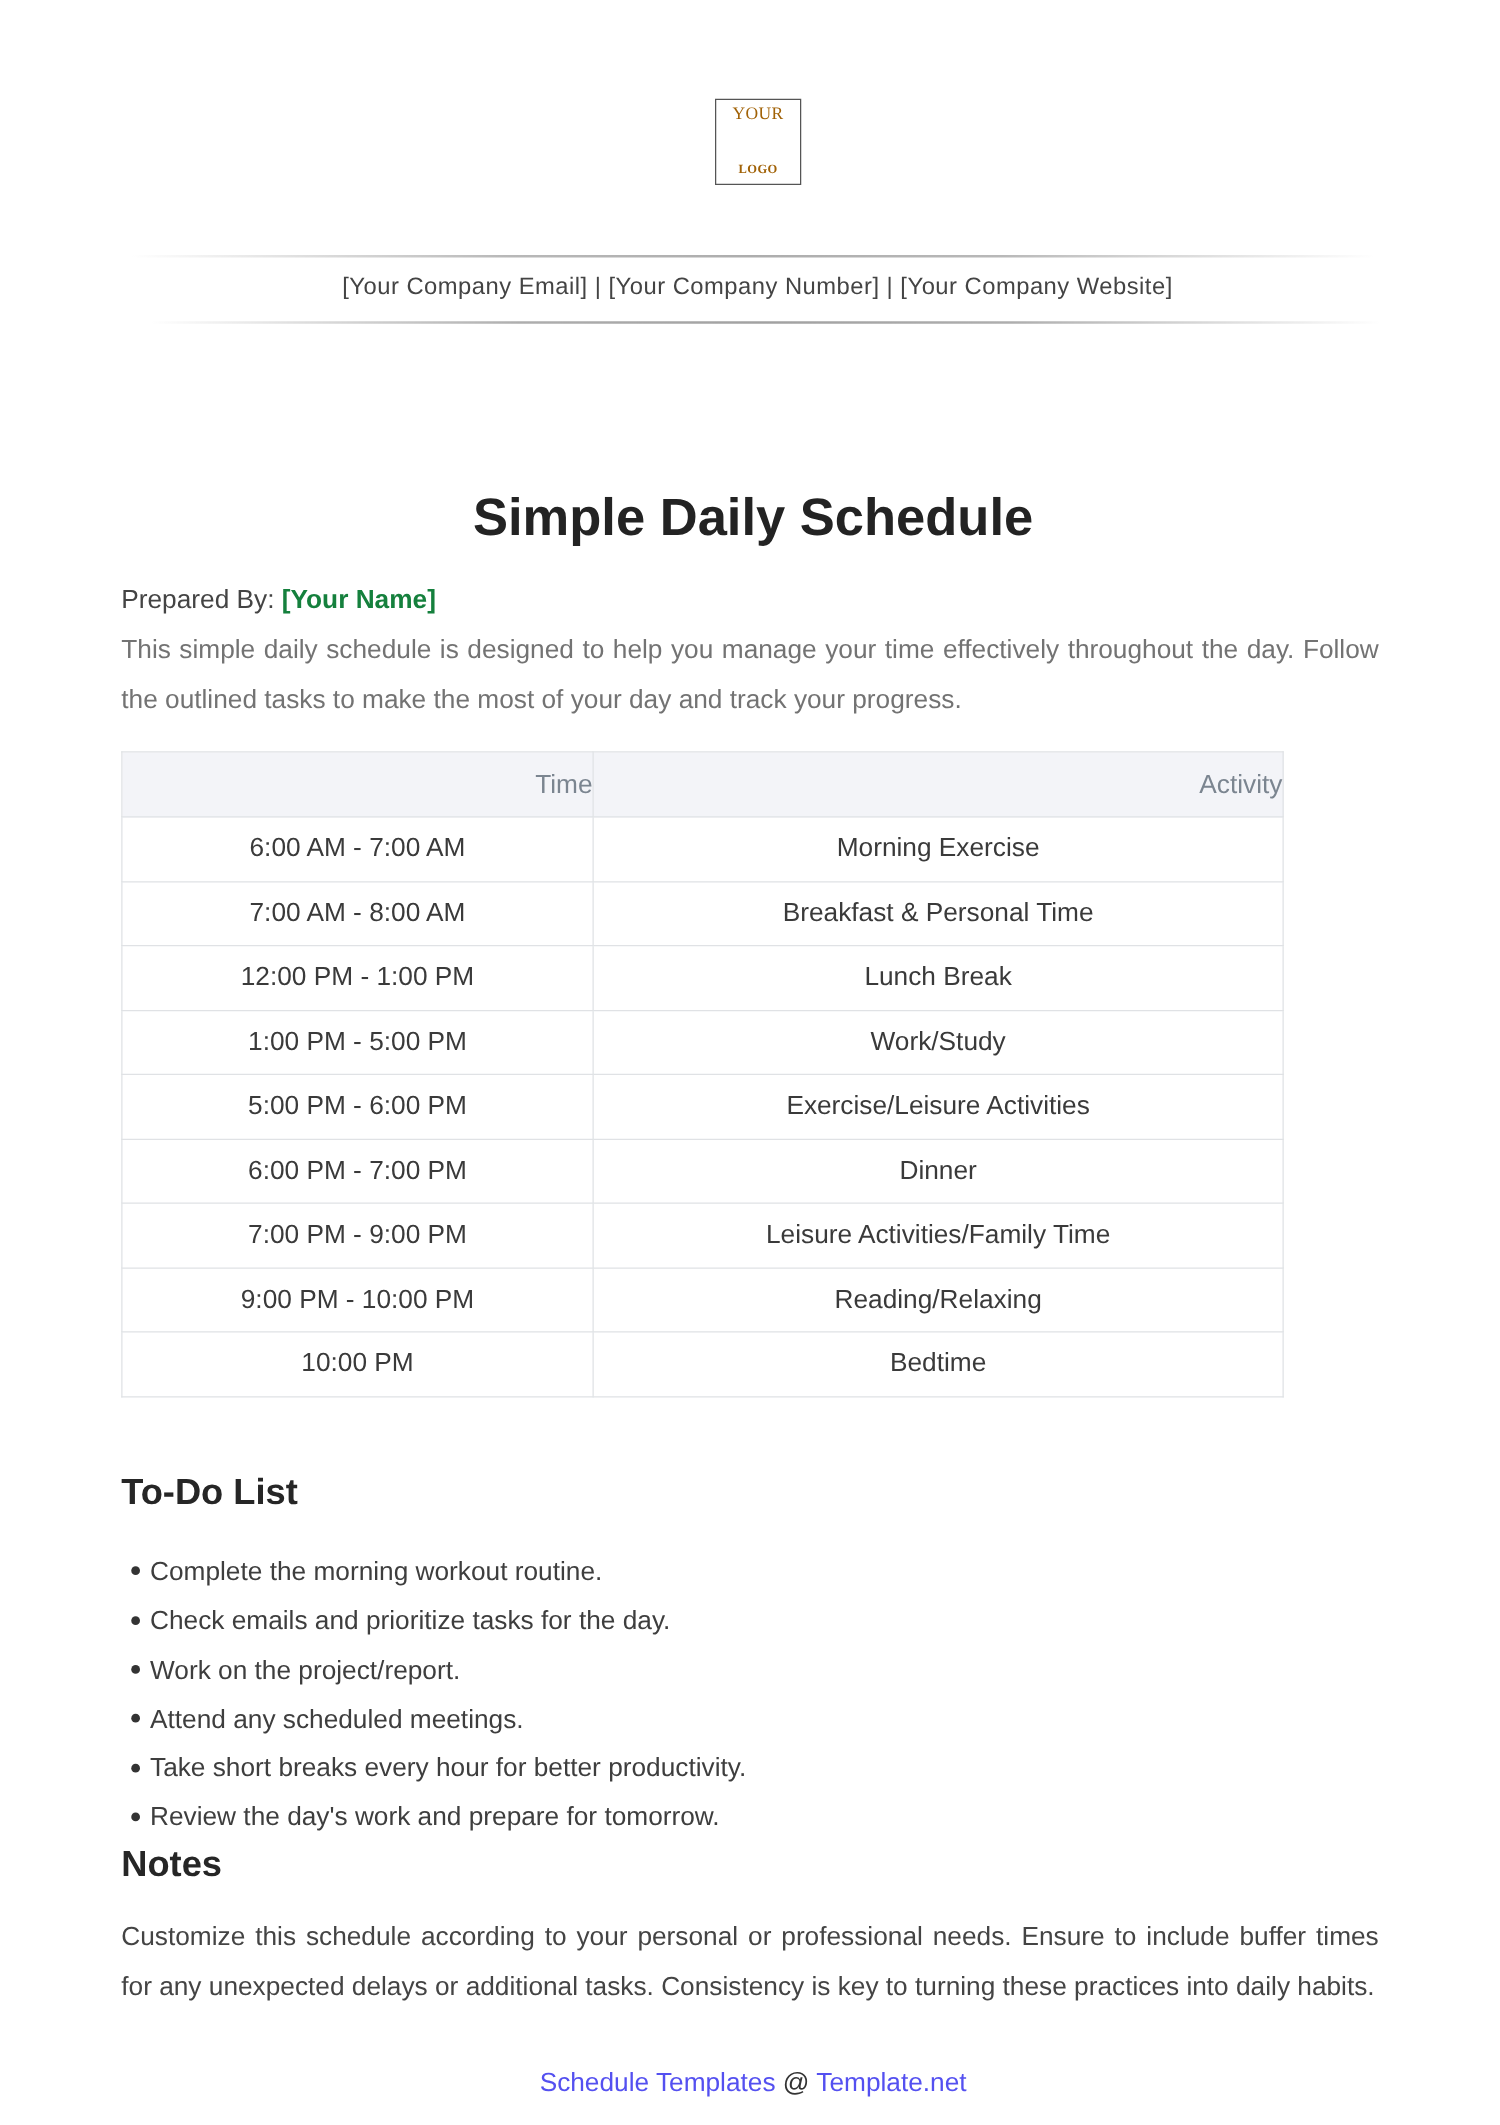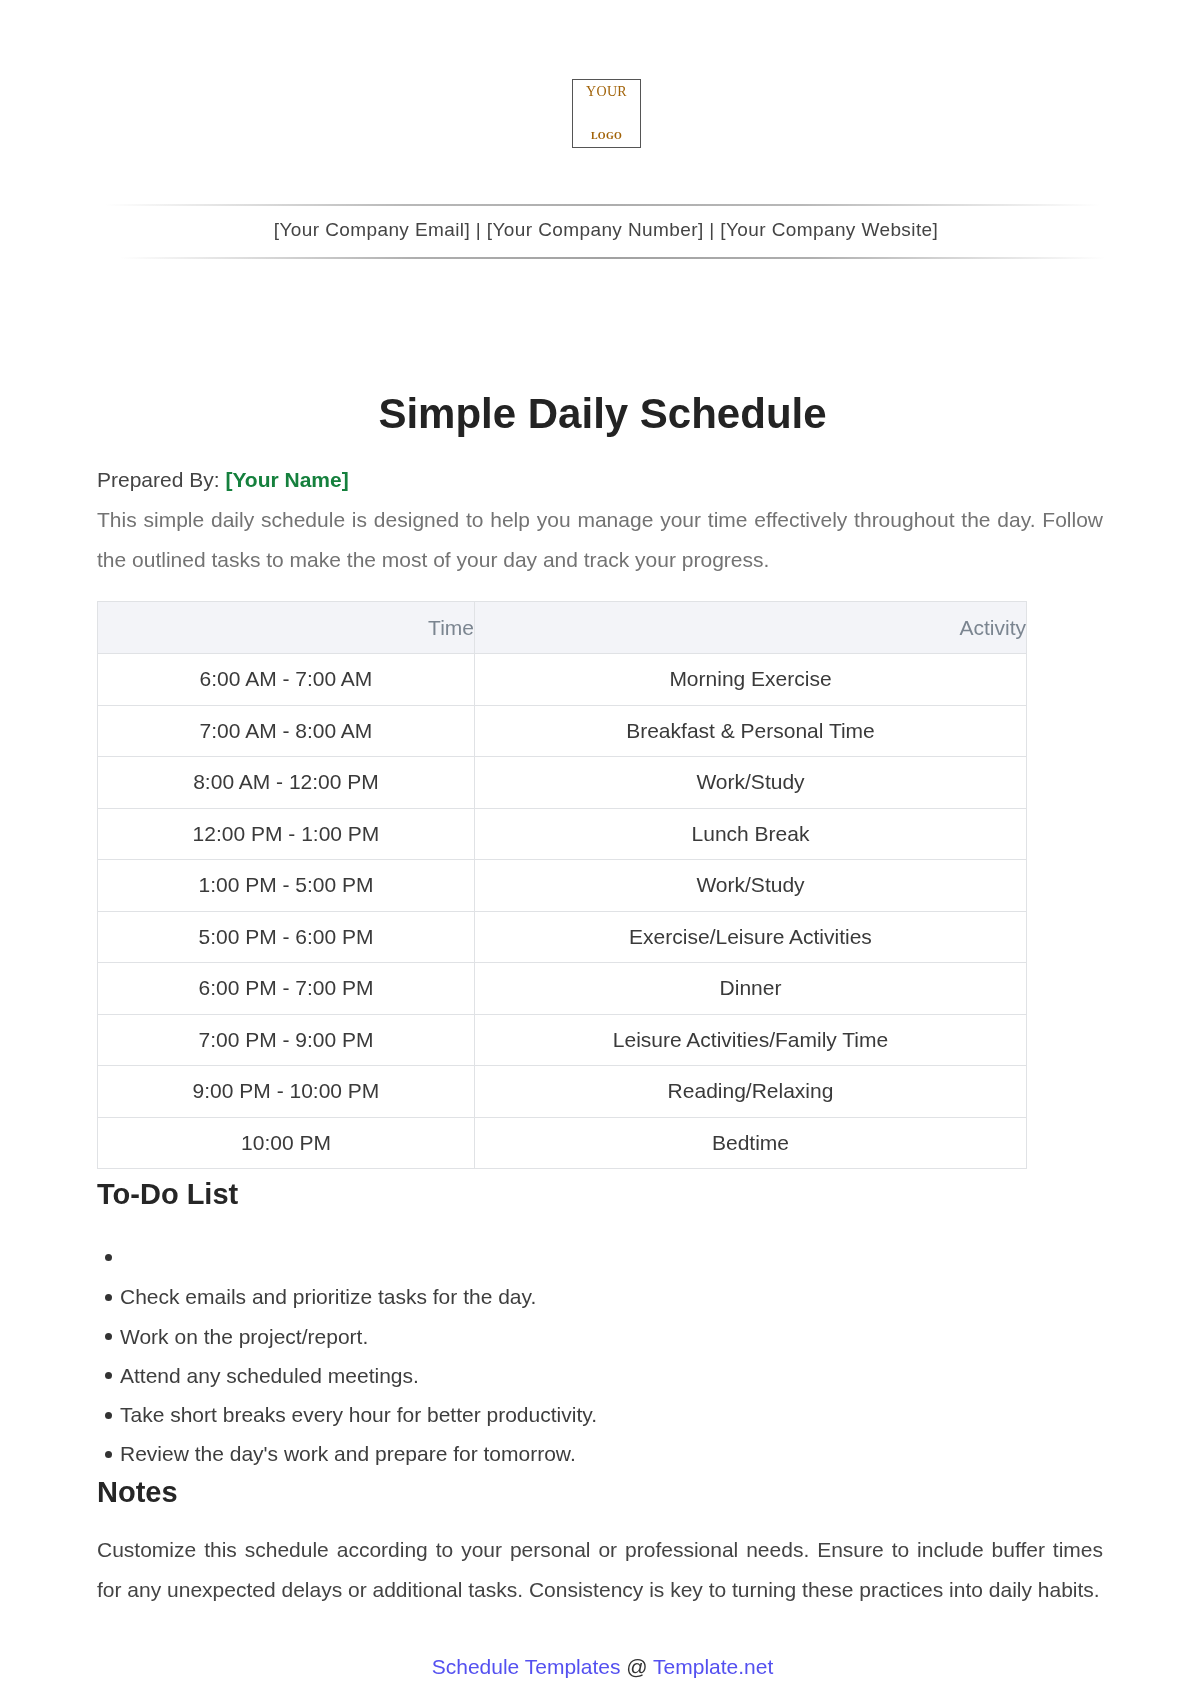--- a/index.html
+++ b/index.html
@@ -74,24 +74,20 @@
   <tbody>
     <tr>
       <td class="time">6:00 AM - 7:00 AM</td>
       <td>Morning Exercise</td>
     </tr>
     <tr>
       <td class="time">7:00 AM - 8:00 AM</td>
       <td>Breakfast &amp; Personal Time</td>
     </tr>
     <tr>
-      <td class="time">8:00 AM - 12:00 PM</td>
-      <td>Work/Study</td>
-    </tr>
-    <tr>
       <td class="time">12:00 PM - 1:00 PM</td>
       <td>Lunch Break</td>
     </tr>
     <tr>
       <td class="time">1:00 PM - 5:00 PM</td>
       <td>Work/Study</td>
     </tr>
     <tr>
       <td class="time">5:00 PM - 6:00 PM</td>
       <td>Exercise/Leisure Activities</td>
@@ -110,21 +106,21 @@
     </tr>
     <tr>
       <td class="time">10:00 PM</td>
       <td>Bedtime</td>
     </tr>
   </tbody>
 </table>
 
 <div class="h2 todo">To-Do List</div>
 <ul class="todo-list">
-  <li><span class="bullet"></span></li>
+  <li><span class="bullet"></span><span>Complete the morning workout routine.</span></li>
   <li><span class="bullet"></span><span>Check emails and prioritize tasks for the day.</span></li>
   <li><span class="bullet"></span><span>Work on the project/report.</span></li>
   <li><span class="bullet"></span><span>Attend any scheduled meetings.</span></li>
   <li><span class="bullet"></span><span>Take short breaks every hour for better productivity.</span></li>
   <li><span class="bullet"></span><span>Review the day's work and prepare for tomorrow.</span></li>
 </ul>
 
 <div class="h2 notes">Notes</div>
 <div class="notes-text">Customize this schedule according to your personal or professional needs. Ensure to include buffer times for any unexpected delays or additional tasks. Consistency is key to turning these practices into daily habits.</div>
 

